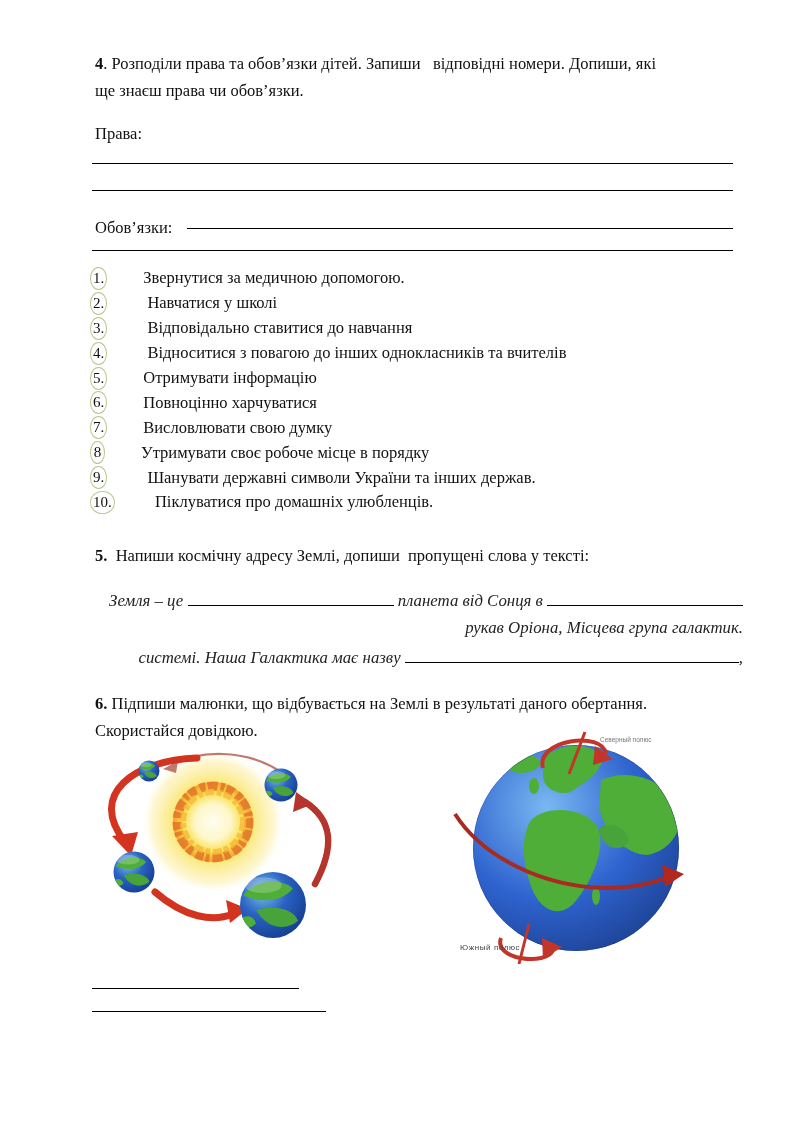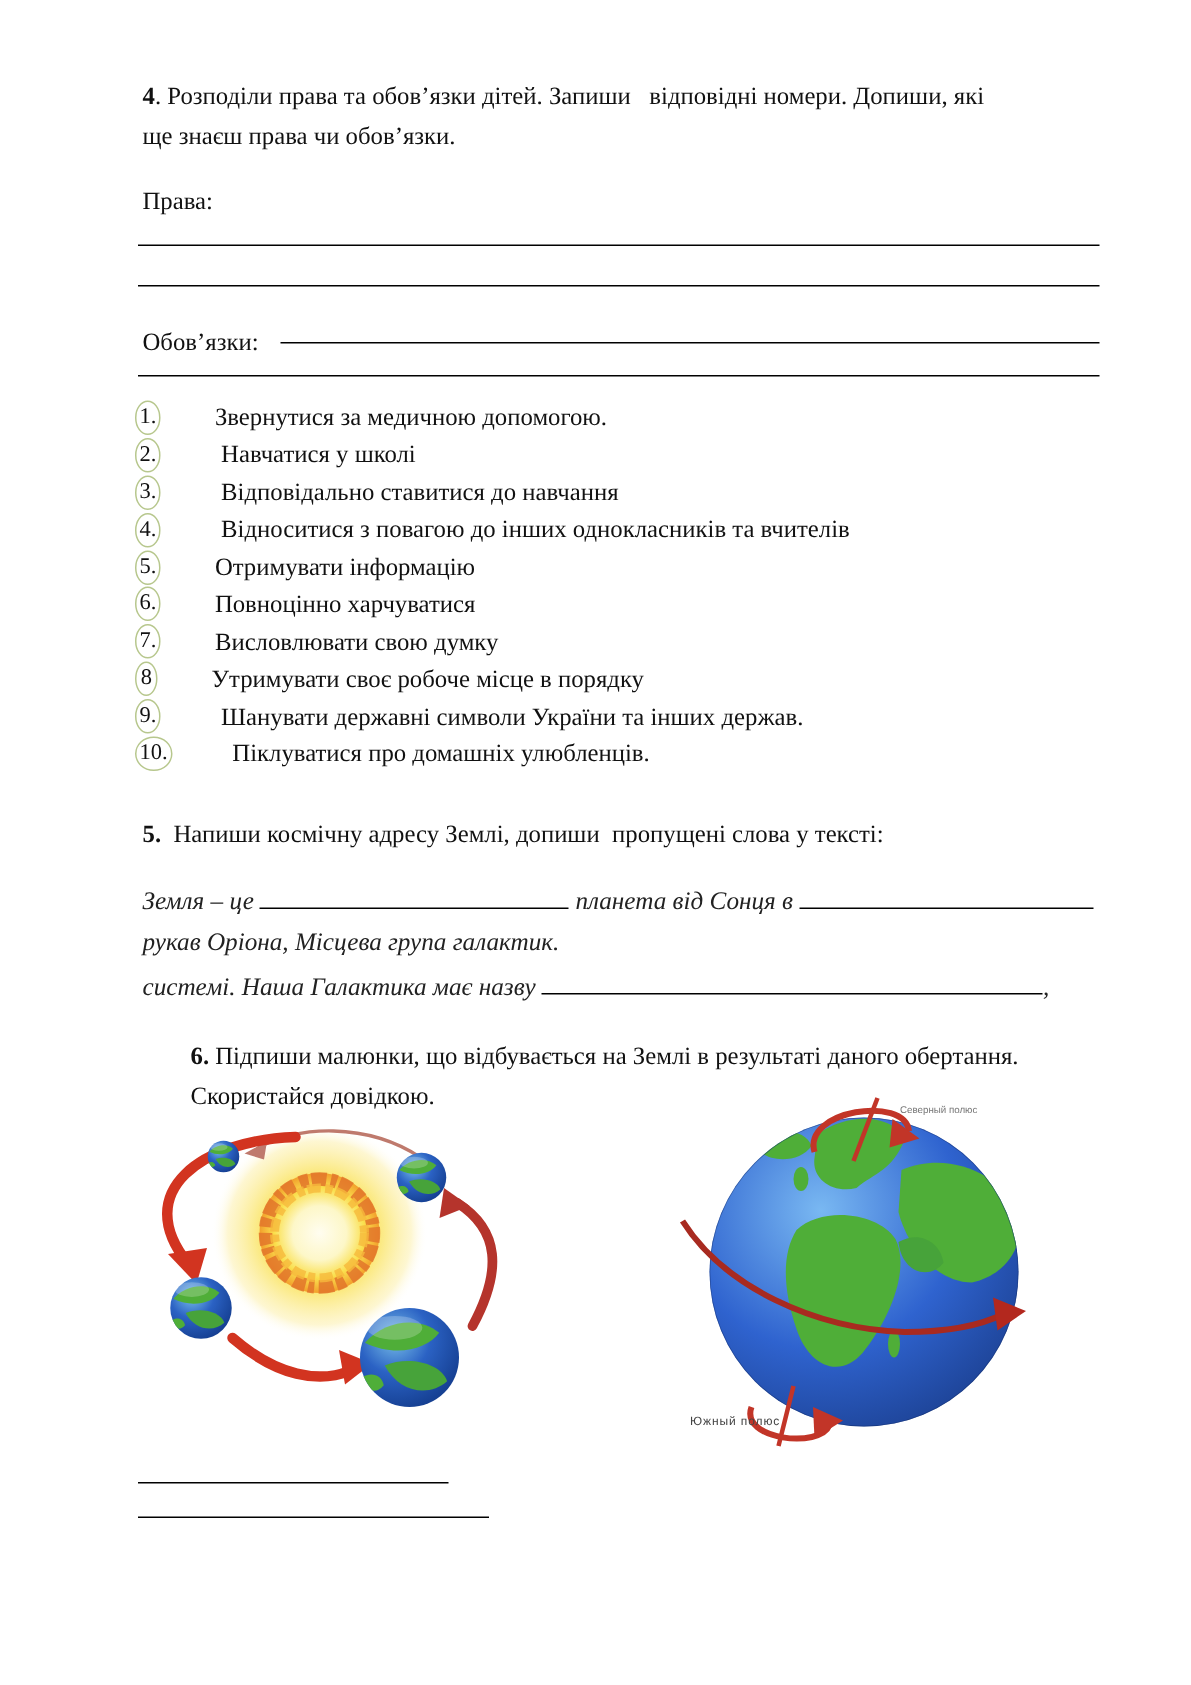--- a/index.html
+++ b/index.html
@@ -14,21 +14,21 @@
   .list{position:absolute;left:90px;top:266px;}
   .li-row{display:flex;align-items:center;height:24.9px;font-size:16.5px;}
   .circ{
     flex:0 0 auto;display:flex;align-items:center;justify-content:center;
     min-width:15px;height:23px;padding:0 2px;border:1px solid #b7c78d;border-radius:50%;
     font-size:15px;margin-right:7px;box-sizing:border-box;background:transparent;
   }
   .li-text{white-space:pre;margin-left:29px;}
   
   .fill{position:absolute;left:95px;top:590px;width:648px;font-size:16.8px;font-style:italic;color:#222;}
-  .fill-row{height:28.3px;white-space:pre;}
+  .fill-row{height:28.3px;white-space:pre;text-align:right;}
   .blank{display:inline-block;border-bottom:1.4px solid #000;height:15px;vertical-align:baseline;}
   .fig{position:absolute;}
   .dov{position:absolute;left:95px;top:1038px;margin:0;font-size:16.5px;white-space:pre-wrap;}
 </style>
 </head>
 <body>
 
 <div class="page">
 
   <p class="para" style="left:95px;top:50px;width:648px;"><span class="b">4</span><span>. Розподіли права та обов’язки дітей. Запиши   відповідні номери. Допиши, які
@@ -87,21 +87,21 @@
   </div>
 
   <p class="para" style="left:95px;top:542px;width:648px;"><span class="b">5.</span><span>  Напиши космічну адресу Землі, допиши  пропущені слова у тексті:</span></p>
 
   <div class="fill">
     <div class="fill-row"><span>Земля – це </span><span class="blank" style="width:206px;"></span><span> планета від Сонця в </span><span class="blank" style="width:196px;"></span></div>
     <div class="fill-row"><span>рукав Оріона, Місцева група галактик.</span></div>
     <div class="fill-row"><span>системі. Наша Галактика має назву </span><span class="blank" style="width:334px;"></span><span>,</span></div>
   </div>
 
-  <p class="para" style="left:95px;top:690px;width:648px;margin-left:32px;"><span class="b">6.</span><span> Підпиши малюнки, що відбувається на Землі в результаті даного обертання.
+  <p class="para" style="left:95px;top:690px;width:648px;"><span class="b">6.</span><span> Підпиши малюнки, що відбувається на Землі в результаті даного обертання.
 Скористайся довідкою.</span></p>
 
   <svg class="fig" style="left:85px;top:742px;" width="315" height="218" viewBox="0 0 315 218">
     <defs>
       <radialGradient id="sunGlow" cx="50%" cy="50%" r="50%">
         <stop offset="0%" stop-color="#fdf3a0"></stop>
         <stop offset="55%" stop-color="#fbe87a"></stop>
         <stop offset="85%" stop-color="#fdf3be" stop-opacity="0.7"></stop>
         <stop offset="100%" stop-color="#ffffff" stop-opacity="0"></stop>
       </radialGradient>

